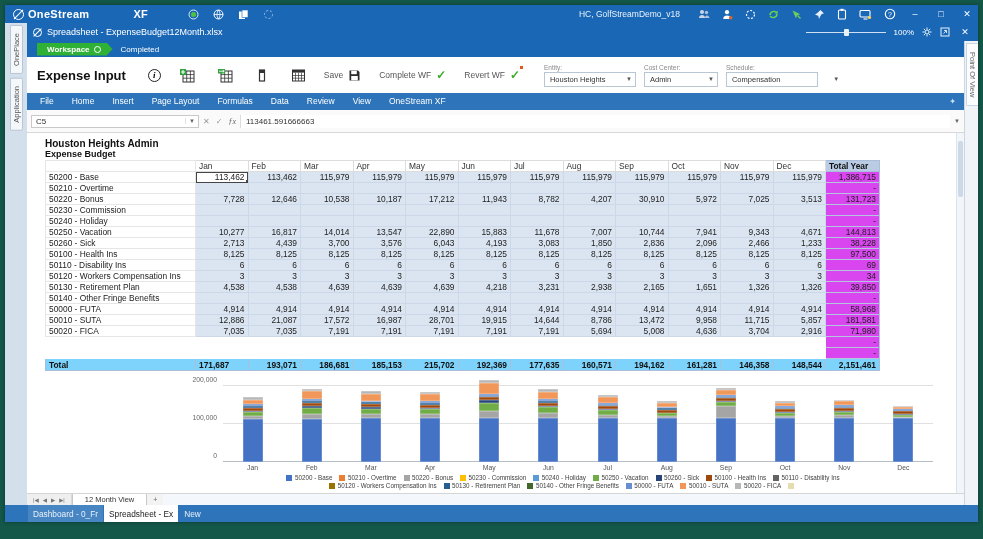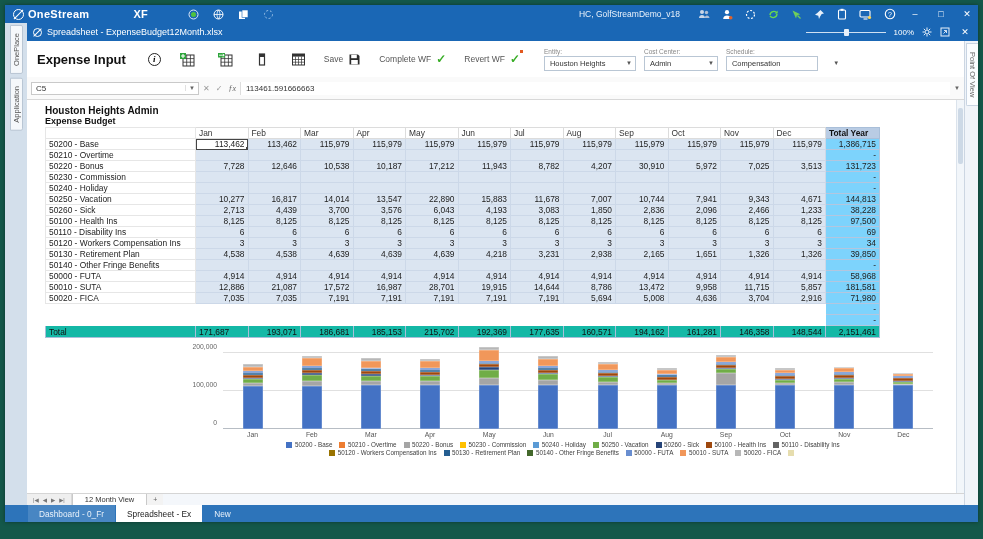--- a/index.html
+++ b/index.html
@@ -79,25 +79,25 @@
   .sh-title1 { position:absolute; left:18px; top:5px; font-size:10px; font-weight:bold; color:#111; }
   .sh-title2 { position:absolute; left:18px; top:16px; font-size:9px; font-weight:bold; color:#111; }
 
   table.grid { position:absolute; left:18px; top:27px; border-collapse:collapse; table-layout:fixed; }
   .grid th, .grid td { height:11px; font-size:8.4px; font-weight:normal; padding:0 3px; white-space:nowrap; overflow:hidden; }
   .grid th.mh { text-align:left; color:#333; background:#fff; border:1px solid #dcdcdc; }
   .grid th.corner { background:#fff; border:1px solid #e6e6e6; }
   .grid th.th-tot { text-align:left; font-weight:bold; background:#b9cce4; border:1px solid #a9bfd9; color:#111; }
   .grid td.lbl { text-align:left; color:#222; background:#fff; border:1px solid #e6e6e6; }
   .grid td.num { text-align:right; color:#222; background:#dbe5f1; border:1px solid #ccd8e8; }
-  .grid td.tot { text-align:right; color:#222; background:#7dd3fc; border:1px solid #b4c6de; }
+  .grid td.tot { text-align:right; color:#222; background:#d946ef; border:1px solid #b4c6de; }
   .grid td.spacer { background:#fff; border-color:#fff; }
   .grid td.sel { background:#fff; outline:1.5px solid #454545; outline-offset:-1px; position:relative; }
   .grid td.sel::after { content:""; position:absolute; right:-1px; bottom:-1px; width:3px; height:3px; background:#454545; }
-  .grid tr.trow td { background:#14b8a6; font-weight:normal; height:12px; border:1px solid #a9bfd9; color:#111; }
+  .grid tr.trow td { background:#7dd3fc; font-weight:bold; height:12px; border:1px solid #a9bfd9; color:#111; }
   .grid tr.trow td.lblT { text-align:left; }
 
   
   .chart { position:absolute; left:150px; top:243px; width:772px; height:118px; }
   .plot { position:absolute; left:46px; top:2px; width:710px; height:84px; }
   .gl { position:absolute; left:0; right:0; height:1px; background:#e0e0e0; }
   .gl.axis { background:#b7bdc4; }
   .ylab { position:absolute; width:40px; text-align:right; font-size:6.8px; color:#666; }
   .bar { position:absolute; bottom:0; width:20px; display:flex; flex-direction:column-reverse; }
   .seg { width:100%; box-shadow:inset 0 0 0 .4px rgba(255,255,255,.45); }
@@ -109,21 +109,21 @@
 
   
   .snav { height:12px; flex:0 0 12px; background:#f3f3f3; border-top:1px solid #d5d5d5; display:flex; align-items:stretch; font-size:7.5px; }
   .snav .navbtns { display:flex; align-items:center; gap:4px; padding:0 6px; color:#777; font-size:5.5px; background:#efefef; border-right:1px solid #d9d9d9; }
   .snav .stab { background:#fff; border-right:1px solid #c9c9c9; border-left:1px solid #c9c9c9; padding:0 12px; display:flex; align-items:center; color:#333; }
   .snav .addsheet { width:16px; display:flex; align-items:center; justify-content:center; color:#666; font-size:7px; }
   .snav .strack { flex:1; background:#f4f7fb; }
 
   
   .bottombar { height:17px; flex:0 0 17px; background:#2d74ba; display:flex; align-items:stretch; padding-left:23px; }
-  .btab { display:flex; align-items:center; padding:0 11px; font-size:8.3px; color:#e8f1fa; background:rgba(255,255,255,.13); margin-right:1px; }
+  .btab { display:flex; align-items:center; padding:0 5px; font-size:8.3px; color:#e8f1fa; background:rgba(255,255,255,.13); margin-right:1px; }
   .btab.active { background:#fff; color:#222; }
   .btab.plain { background:transparent; }
 </style>
 </head>
 <body>
 
 <div class="window">
 
   <div class="titlebar">
     <div class="logo">
@@ -249,20 +249,27 @@
                 <path d="M3.5 6.5l3-3M4 3.5h2.5V6" stroke="#e8f1fa" stroke-width=".9" fill="none"></path>
               </svg>
             </span>
           <span class="winbtn">✕</span>
         </div>
       </div>
 
       <div class="lower">
         <div class="contentcol">
 
+          <div class="wfbar">
+            <span class="wf-badge">
+              <span>Workspace</span>
+              <span class="mini-ring"></span>
+            </span>
+            <span class="wf-status">Completed</span>
+          </div>
 
           <div class="toolbar">
             <span class="tb-title">Expense Input</span>
             <span class="info-ic">i</span>
             <div class="tool-group">
               <span class="icn">
                   <svg width="16" height="15">
                     <rect x="4" y="3" width="11" height="11" fill="#fff" stroke="#333" stroke-width="1"></rect>
                     <path d="M4 6.6h11M4 10.2h11M7.7 3v11M11.4 3v11" stroke="#333" stroke-width=".8"></path>
                     <rect x="1" y="1" width="6" height="6" fill="#2ea53c"></rect>
@@ -327,20 +334,32 @@
               <div class="dd">
                 <span class="dd-label">Schedule:</span>
                 <span class="dd-box dd-sch">
                     <span>Compensation</span>
                     <span class="car">▼</span>
                   </span>
               </div>
             </div>
           </div>
 
+          <div class="ribbon">
+            <span class="rtab">File</span>
+              <span class="rtab">Home</span>
+              <span class="rtab">Insert</span>
+              <span class="rtab">Page Layout</span>
+              <span class="rtab">Formulas</span>
+              <span class="rtab">Data</span>
+              <span class="rtab">Review</span>
+              <span class="rtab">View</span>
+              <span class="rtab">OneStream XF</span>
+              <span class="rspark" style="order:99">✦</span>
+          </div>
 
           <div class="fbar">
             <span class="namebox">
                 <span>C5</span>
                 <span class="car">▼</span>
               </span>
             <span class="fx-btns">
               <span>✕</span>
               <span>✓</span>
               <span class="fx">ƒx</span>

